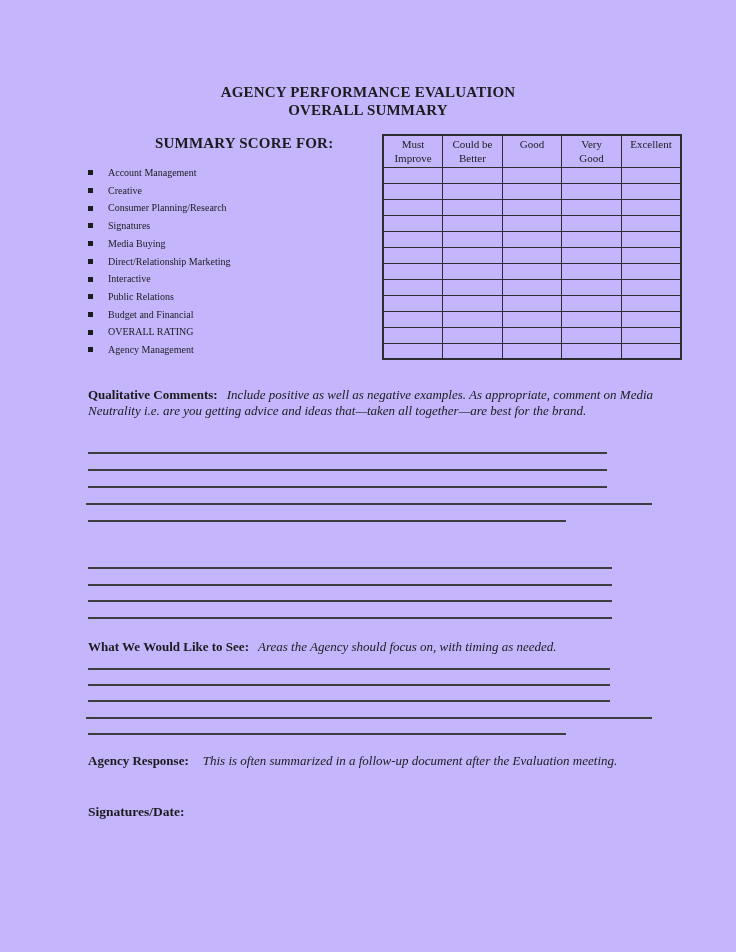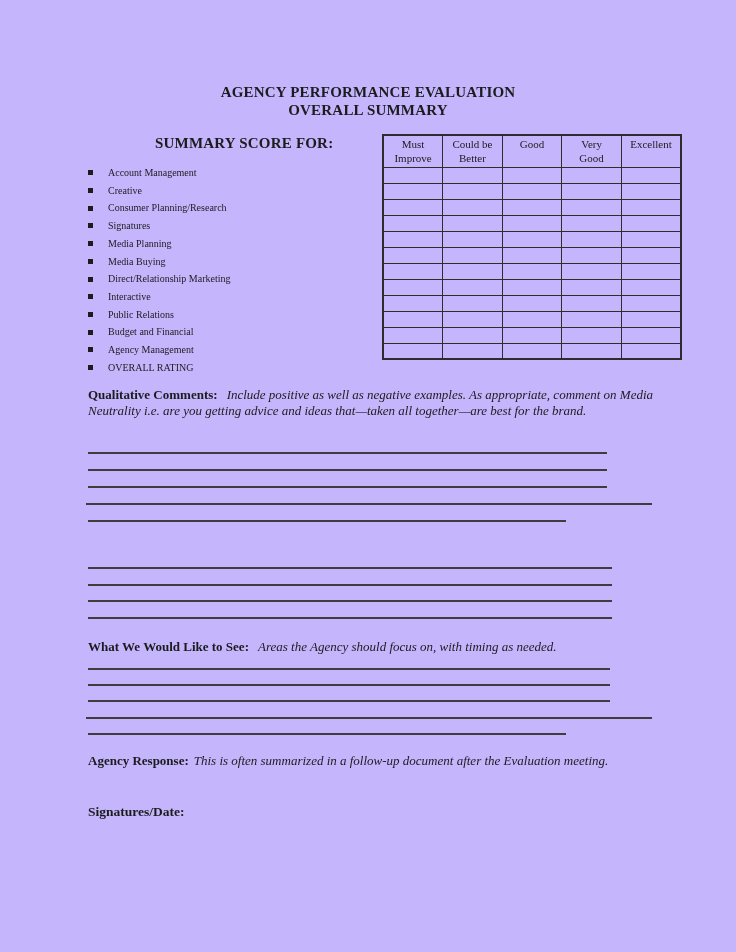--- a/index.html
+++ b/index.html
@@ -74,49 +74,45 @@
       <li class="score-item">
         <span class="bullet"></span>
         <span>Consumer Planning/Research</span>
       </li>
       <li class="score-item">
         <span class="bullet"></span>
         <span>Signatures</span>
       </li>
       <li class="score-item">
         <span class="bullet"></span>
-        <span>Media Planning</span>
-      </li>
-      <li class="score-item">
-        <span class="bullet"></span>
         <span>Media Buying</span>
       </li>
       <li class="score-item">
         <span class="bullet"></span>
         <span>Direct/Relationship Marketing</span>
       </li>
       <li class="score-item">
         <span class="bullet"></span>
         <span>Interactive</span>
       </li>
       <li class="score-item">
         <span class="bullet"></span>
         <span>Public Relations</span>
       </li>
       <li class="score-item">
         <span class="bullet"></span>
         <span>Budget and Financial</span>
       </li>
       <li class="score-item">
         <span class="bullet"></span>
+        <span>OVERALL RATING</span>
+      </li>
+      <li class="score-item">
+        <span class="bullet"></span>
         <span>Agency Management</span>
-      </li>
-      <li class="score-item">
-        <span class="bullet"></span>
-        <span>OVERALL RATING</span>
       </li>
     </ul>
 
   <table class="rating-table">
     <thead>
       <tr>
           <th>Must
 Improve</th>
           <th>Could be
 Better</th>
@@ -231,20 +227,20 @@
   <div class="section-para" style="top:639px; width:620px; white-space:nowrap;">
     <span class="lead lead-gap">What We Would Like to See:</span><span class="desc">Areas the Agency should focus on, with timing as needed.</span>
   </div>
   <div class="rule" style="top:668px; left:88px; width:522px;"></div>
   <div class="rule" style="top:684px; left:88px; width:522px;"></div>
   <div class="rule" style="top:700px; left:88px; width:522px;"></div>
   <div class="rule" style="top:717px; left:86px; width:566px;"></div>
   <div class="rule" style="top:733px; left:88px; width:478px;"></div>
 
   <div class="section-para" style="top:753px; width:548px;">
-    <span class="lead lead-gap" style="margin-right:5px;">Agency Response:</span><span class="desc">This is often summarized in a follow-up document after the Evaluation meeting.</span>
+    <span class="lead lead-gap" style="margin-right:14px;">Agency Response:</span><span class="desc">This is often summarized in a follow-up document after the Evaluation meeting.</span>
   </div>
 
   <div class="section-para sig-heading" style="top:804px;">
     <span class="lead">Signatures/Date:</span>
   </div>
 
 </div>
 
 </body></html>

